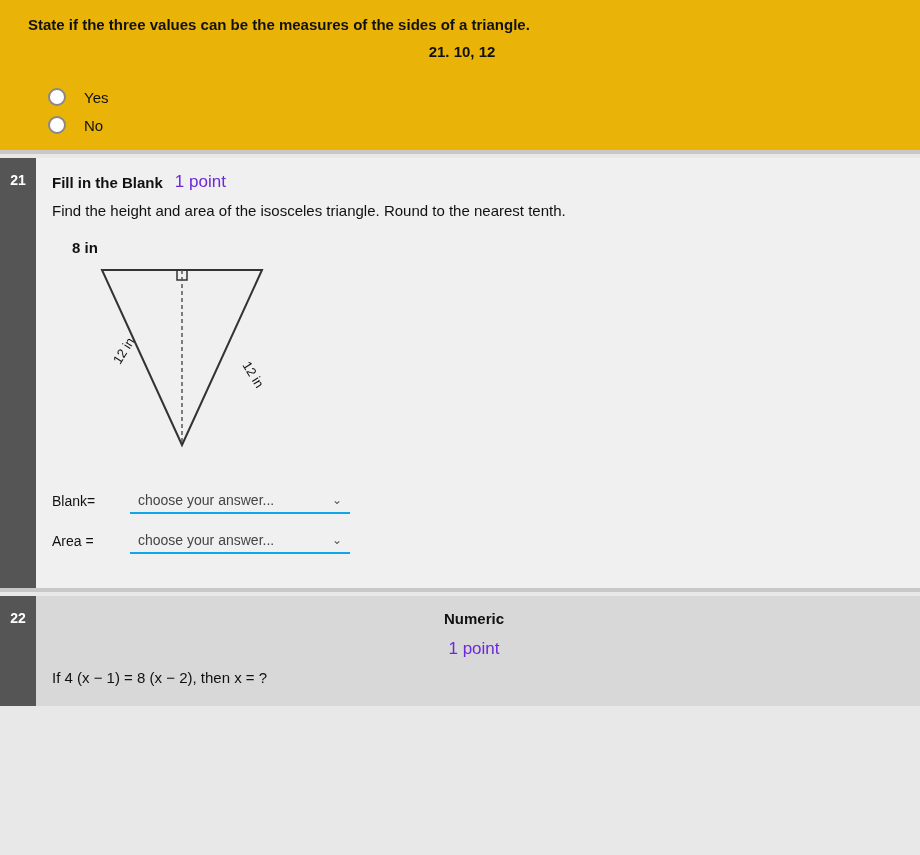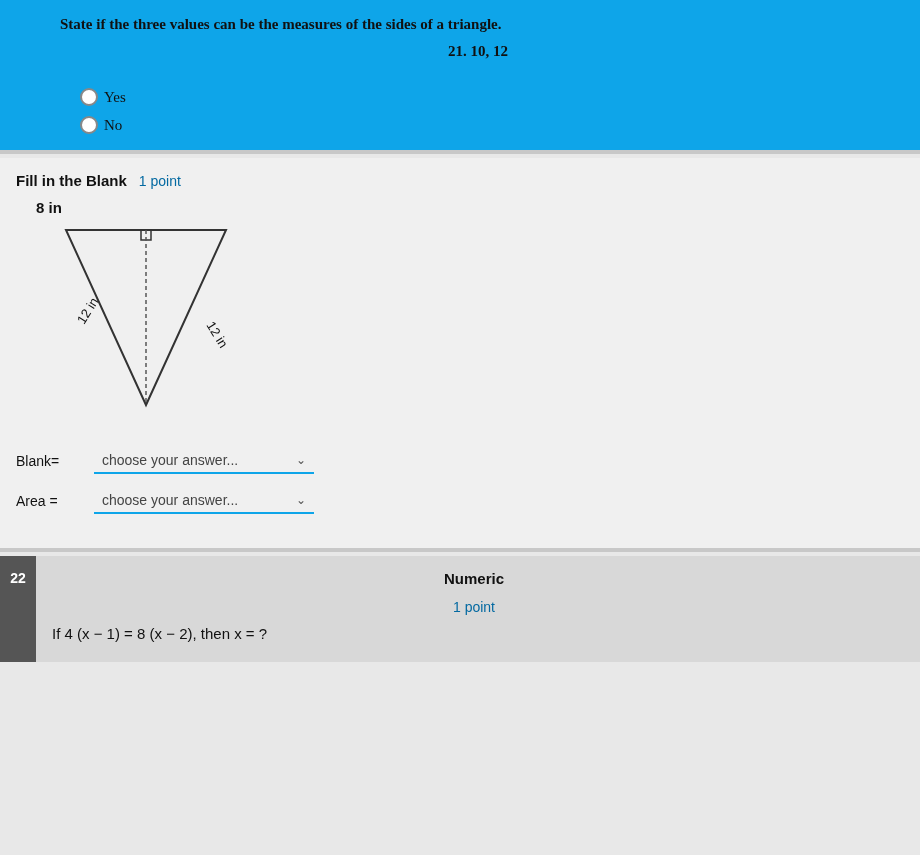--- a/index.html
+++ b/index.html
@@ -11,23 +11,22 @@
       overflow-x: hidden;
     }
     .page-wrapper {
       width: 920px;
       min-height: 855px;
       background: #e8e8e8;
       padding: 0;
     }
     
     .question-section {
-      background: #0ea5e9;
-      padding: 16px 24px 16px 60px;
-      font-family: Liberation Serif, serif;
+      background: #eab308;
+      padding: 16px 24px 16px 28px;
     }
     .state-instruction {
       font-size: 15px;
       font-weight: 600;
       color: #111;
       margin-bottom: 10px;
     }
     .q-number-inline {
       font-size: 15px;
       font-weight: 600;
@@ -37,21 +36,21 @@
     }
     .radio-group {
       display: flex;
       flex-direction: column;
       gap: 10px;
       padding-left: 20px;
     }
     .radio-item {
       display: flex;
       align-items: center;
-      gap: 6px;
+      gap: 18px;
       font-size: 15px;
       color: #111;
     }
     .radio-circle {
       width: 18px;
       height: 18px;
       border-radius: 50%;
       border: 2px solid #888;
       background: white;
       flex-shrink: 0;
@@ -85,22 +84,22 @@
       align-items: center;
       gap: 12px;
       margin-bottom: 10px;
     }
     .question-type {
       font-size: 15px;
       font-weight: 600;
       color: #111;
     }
     .question-points {
-      font-size: 14px;
-      color: #0369a1;
+      font-size: 17px;
+      color: #6d28d9;
     }
     .question-text {
       font-size: 15px;
       color: #111;
       margin-bottom: 20px;
       font-weight: 400;
     }
 
     
     .triangle-diagram {
@@ -211,25 +210,27 @@
       <div class="radio-item">
         <div class="radio-circle"></div>
         <span>No</span>
       </div>
     </div>
   </div>
 
   <div class="section-divider"></div>
 
   <div class="question-21-wrapper">
+    <div class="question-number-badge">21</div>
     <div class="question-content">
       <div class="question-meta">
         <span class="question-type">Fill in the Blank</span>
         <span class="question-points">1 point</span>
       </div>
+      <div class="question-text">Find the height and area of the isosceles triangle.  Round to the nearest tenth.</div>
 
       <div class="triangle-diagram">
         <div class="triangle-label-top">8 in</div>
         <div class="triangle-svg-wrapper">
           <svg width="200" height="200" viewBox="0 0 200 200">
 
             <polygon points="20,10 180,10 100,185" fill="none" stroke="#333" stroke-width="2"></polygon>
 
             <rect x="95" y="10" width="10" height="10" fill="none" stroke="#333" stroke-width="1.5"></rect>
 

